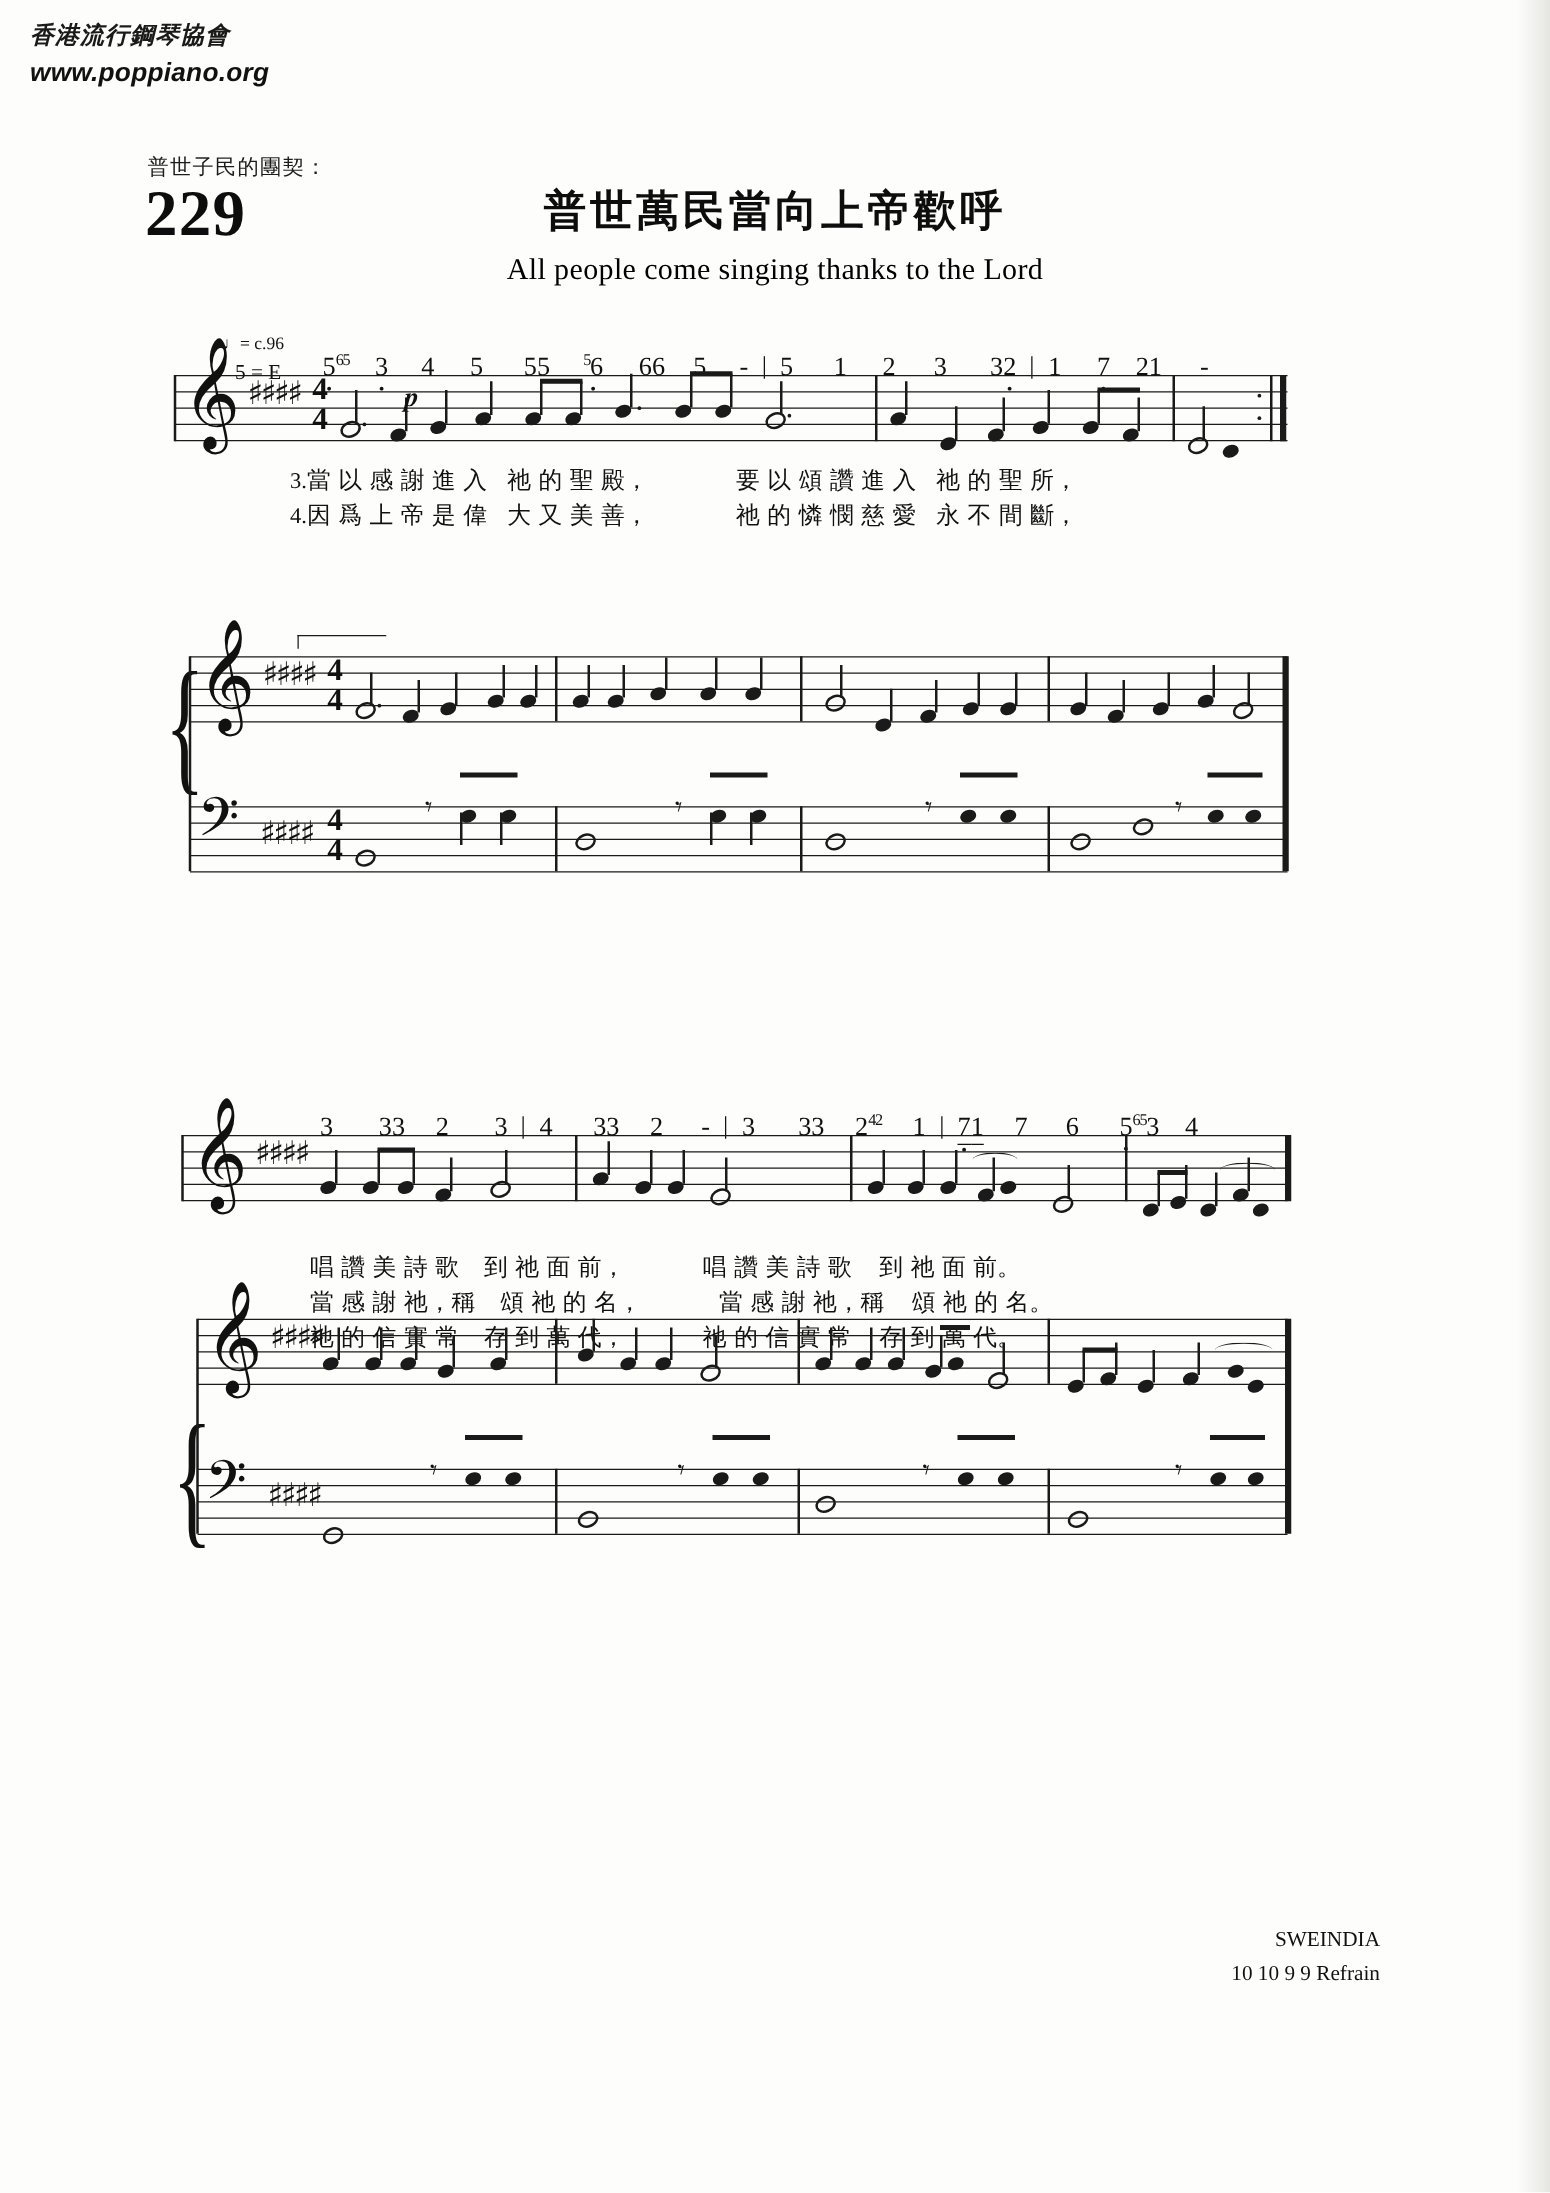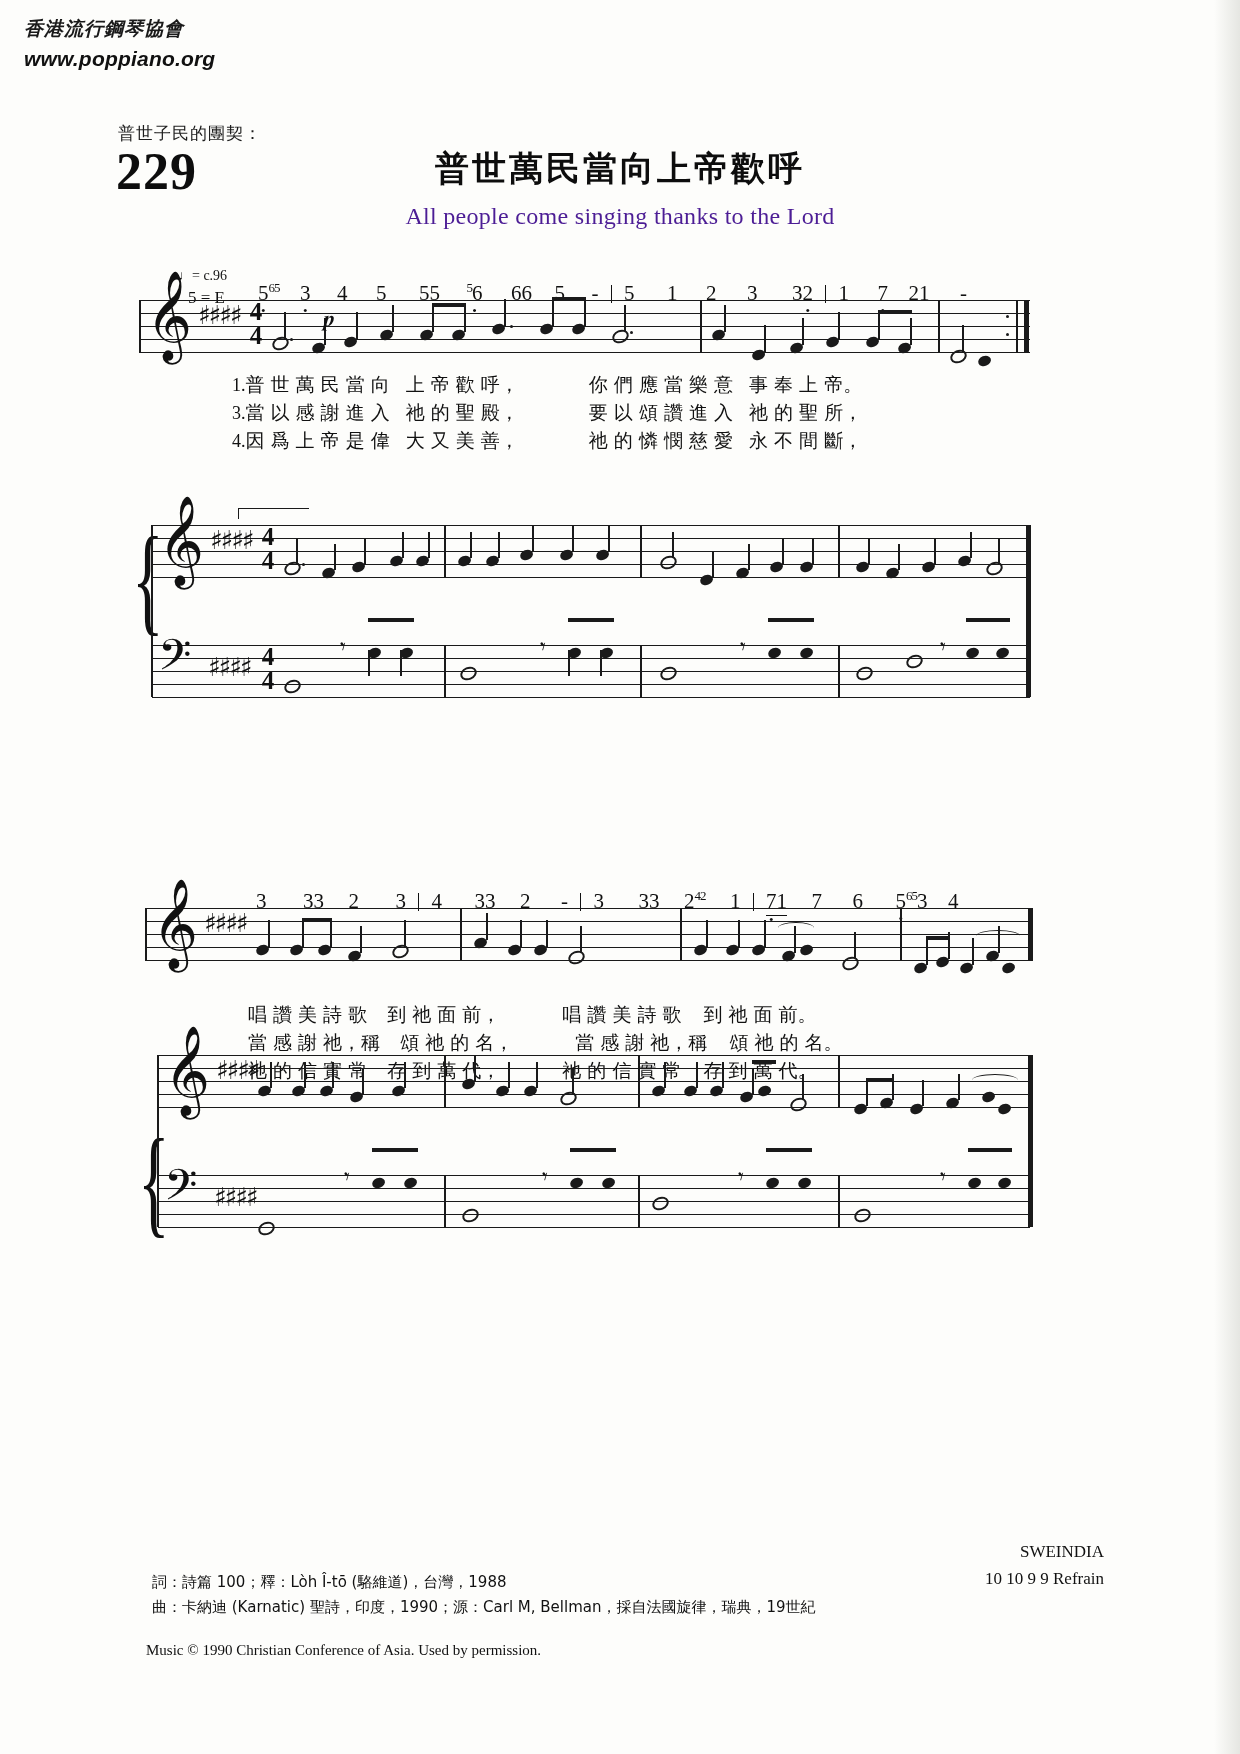--- a/index.html
+++ b/index.html
@@ -85,21 +85,21 @@
     letter-spacing: 3px;
     color: #0d0d0d;
   }
   .title-en {
     position: absolute;
     left: 0; right: 0;
     top: 203px;
     text-align: center;
     font-family: "Liberation Serif", serif;
     font-size: 24px;
-    color: #4c1d95;
+    color: #000000;
     letter-spacing: 0.3px;
   }
 
   
   .system { position: absolute; }
 
   .tempo {
     position: absolute;
     font-family: "Liberation Serif", serif;
     font-size: 14px;
@@ -410,23 +410,20 @@
       <div class="stem" style="left:910px; top:318px; height:27px;"></div>
       <div class="beam" style="left:878px; top:310px; width:34px;"></div>
 
       <div class="note hollow" style="left:950px; top:350px;"></div>
       <div class="stem" style="left:962px; top:325px; height:27px;"></div>
       <div class="note" style="left:978px; top:356px;"></div>
     </div>
 
     <div class="lyric-block" style="left:232px; top:370px;">
       <div class="lyric-row">
-        <span class="num">1.</span><span>普 世 萬 民 當 向</span><span class="sp" style="width:16px"></span><span>上 帝 歡 呼，</span><span class="sp" style="width:70px"></span><span>你 們 應 當 樂 意</span><span class="sp" style="width:16px"></span><span>事 奉 上 帝。</span>
-      </div>
-      <div class="lyric-row">
         <span class="num">3.</span><span>當 以 感 謝 進 入</span><span class="sp" style="width:16px"></span><span>祂 的 聖 殿，</span><span class="sp" style="width:70px"></span><span>要 以 頌 讚 進 入</span><span class="sp" style="width:16px"></span><span>祂 的 聖 所，</span>
       </div>
       <div class="lyric-row">
         <span class="num">4.</span><span>因 爲 上 帝 是 偉</span><span class="sp" style="width:16px"></span><span>大 又 美 善，</span><span class="sp" style="width:70px"></span><span>祂 的 憐 憫 慈 愛</span><span class="sp" style="width:16px"></span><span>永 不 間 斷，</span>
       </div>
     </div>
 
     <div>
       <div class="brace" style="left:132px; top:520px;">{</div>
 
@@ -755,19 +752,14 @@
       <div class="note" style="left:998px; top:1178px;"></div>
       <div class="beam" style="left:968px; top:1148px; width:44px;"></div>
     </div>
   </div>
 
   <div class="tune-name">
     <div>SWEINDIA</div>
     <div>10 10 9 9 Refrain</div>
   </div>
 
-  <div class="footer" style="left:152px; top:1570px;">
-    <div class="credit-line">詞：詩篇 100；釋：Lòh Î-tō (駱維道)，台灣，1988</div>
-    <div class="credit-line">曲：卡納迪 (Karnatic) 聖詩，印度，1990；源：Carl M, Bellman，採自法國旋律，瑞典，19世紀</div>
-    <div class="copyright" style="margin-top:22px; margin-left:-6px;">Music © 1990 Christian Conference of Asia. Used by permission.</div>
-  </div>
 
 </div>
 
 </body></html>

